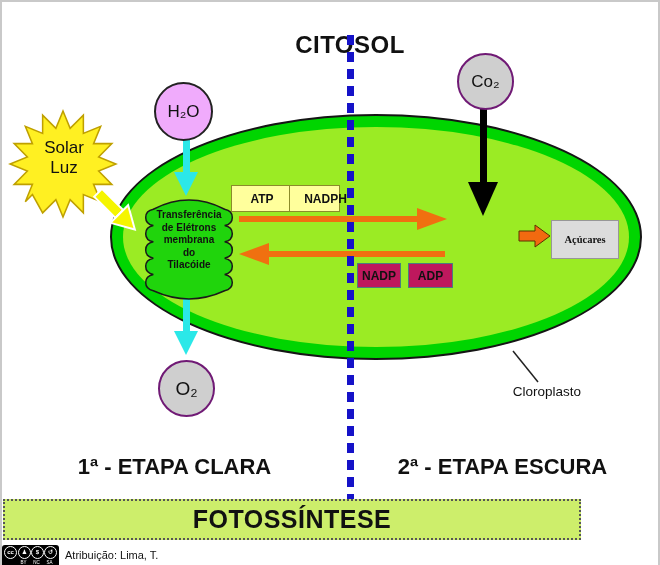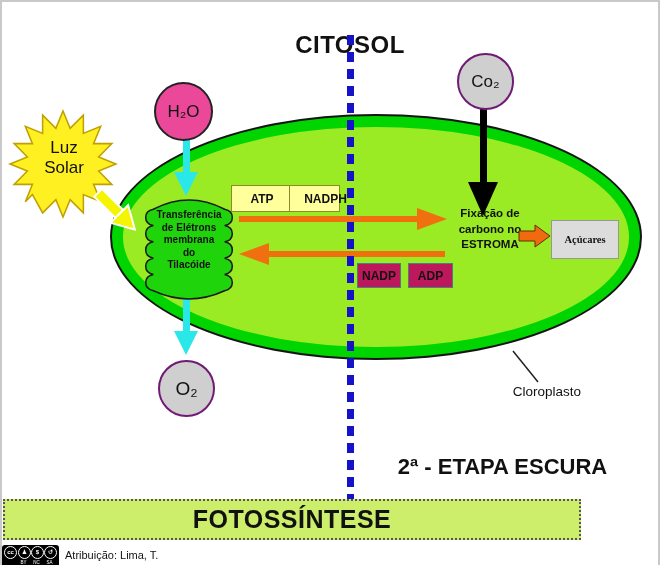--- a/index.html
+++ b/index.html
@@ -19,21 +19,21 @@
     background:#00d500;border:2px solid #151515;border-radius:50%;z-index:1;
   }
   .ellipse-inner{
     position:absolute;left:11px;top:11px;width:506px;height:220px;
     background:#9beb24;border-radius:50%;
   }
   .molecule{
     border-radius:50%;z-index:4;display:flex;align-items:center;justify-content:center;
     font-size:17px;color:#111;
   }
-  .molecule.cyan{background:#ec4899;border:2px solid #222;}
+  .molecule.cyan{background:#f0abfc;border:2px solid #222;}
   .molecule.gray{background:#cfcfcf;border:2px solid #701a75;}
   .sun-text{font-size:17px;line-height:20px;z-index:4;}
   .thyl-text{font-size:10px;font-weight:bold;line-height:12.5px;z-index:5;}
   .box{
     z-index:4;display:flex;align-items:center;justify-content:center;font-weight:bold;
     box-sizing:border-box;
   }
   .box.yellow{background:#ffff9c;border:1px solid #8b8b2a;font-size:12px;}
   .box.cyan{background:#be185d;border:1px solid #4a7d7d;font-size:12px;}
   .box.graybox{background:#dcdcdc;border:1px solid #979797;font-size:10.5px;}
@@ -62,22 +62,22 @@
   <div class="abs ctr title" style="left:238px;top:8px;width:220px;margin-top:21px;">CITOSOL</div>
 
   <div class="abs ellipse-outer" style="left:108px;top:112px;width:528px;height:242px;">
     <div class="ellipse-inner"></div>
   </div>
 
   <svg class="abs" style="left:5px;top:106px;z-index:3;" width="112" height="112" viewBox="0 0 110 110">
     <polygon points="55,3 62,20 75,7 75,25 92,18 85,35 103,35 90,48 107,55 90,62 103,75 85,75 92,92 75,85 75,103 62,90 55,107 48,90 35,103 25,85 18,92 25,75 7,75 20,62 3,55 20,48 7,35 25,35 18,18 35,25 35,7 48,20" fill="#fff022" stroke="#bfa000" stroke-width="1.5"></polygon>
   </svg>
   <div class="abs ctr sun-text" style="left:24px;top:136px;width:76px;">
+    <div>Solar</div>
     <div>Luz</div>
-    <div>Solar</div>
   </div>
 
   <svg class="abs" style="left:88px;top:182px;z-index:3;" width="70" height="70" viewBox="0 0 70 70">
     <g transform="rotate(45 24 24)">
       <rect x="2" y="19" width="30" height="11" fill="#f5f500" stroke="#ffffff" stroke-width="2"></rect>
       <polygon points="32,12 54,24.5 32,37" fill="#f5f500" stroke="#ffffff" stroke-width="2"></polygon>
     </g>
   </svg>
 
   <div class="abs molecule cyan" style="left:152px;top:80px;width:55px;height:55px;">
@@ -127,25 +127,20 @@
   </div>
 
   <div class="abs molecule gray" style="left:455px;top:51px;width:53px;height:53px;">
     <span>Co₂</span>
   </div>
   <svg class="abs" style="left:465px;top:106px;z-index:3;" width="32" height="110" viewBox="0 0 32 110">
     <rect x="13" y="0" width="7" height="76" fill="#000"></rect>
     <polygon points="1,74 31,74 16,108" fill="#000"></polygon>
   </svg>
 
-  <div class="abs ctr fixation" style="left:442px;top:204px;width:92px;">
-    <div>Fixação de</div>
-    <div>carbono no</div>
-    <div>ESTROMA</div>
-  </div>
 
   <svg class="abs" style="left:517px;top:222px;z-index:4;" width="32" height="24" viewBox="0 0 32 24">
     <polygon points="0,7 16,7 16,1 31,12 16,23 16,17 0,17" fill="#f26a10" stroke="#5a3200" stroke-width="1"></polygon>
   </svg>
 
   <div class="abs box graybox" style="left:549px;top:218px;width:68px;height:39px;font-family:Liberation Serif, serif;">
     <span>Açúcares</span>
   </div>
 
   <svg class="abs" style="left:170px;top:291px;z-index:3;" width="28" height="64" viewBox="0 0 28 64">
@@ -156,20 +151,21 @@
     <span>O₂</span>
   </div>
 
   <svg class="abs" style="left:505px;top:345px;z-index:4;" width="40" height="38" viewBox="0 0 40 38">
     <line x1="6" y1="4" x2="31" y2="35" stroke="#222" stroke-width="1.5"></line>
   </svg>
   <div class="abs ctr organelle-label" style="left:495px;top:382px;width:100px;">Cloroplasto</div>
 
   <div class="abs dashed-line" style="left:345px;top:33px;height:464px;"></div>
 
+  <div class="abs ctr stage-label" style="left:40px;top:452px;width:265px;">1ª - ETAPA CLARA</div>
   <div class="abs ctr stage-label" style="left:368px;top:452px;width:265px;">2ª - ETAPA ESCURA</div>
 
   <div class="abs banner">
     <span>FOTOSSÍNTESE</span>
   </div>
 
   <div class="abs badge">
     <div class="cc-circle" style="left:2px;">cc</div>
     <div class="cc-circle" style="left:16px;">♟</div>
     <div class="cc-circle" style="left:29px;">$</div>

